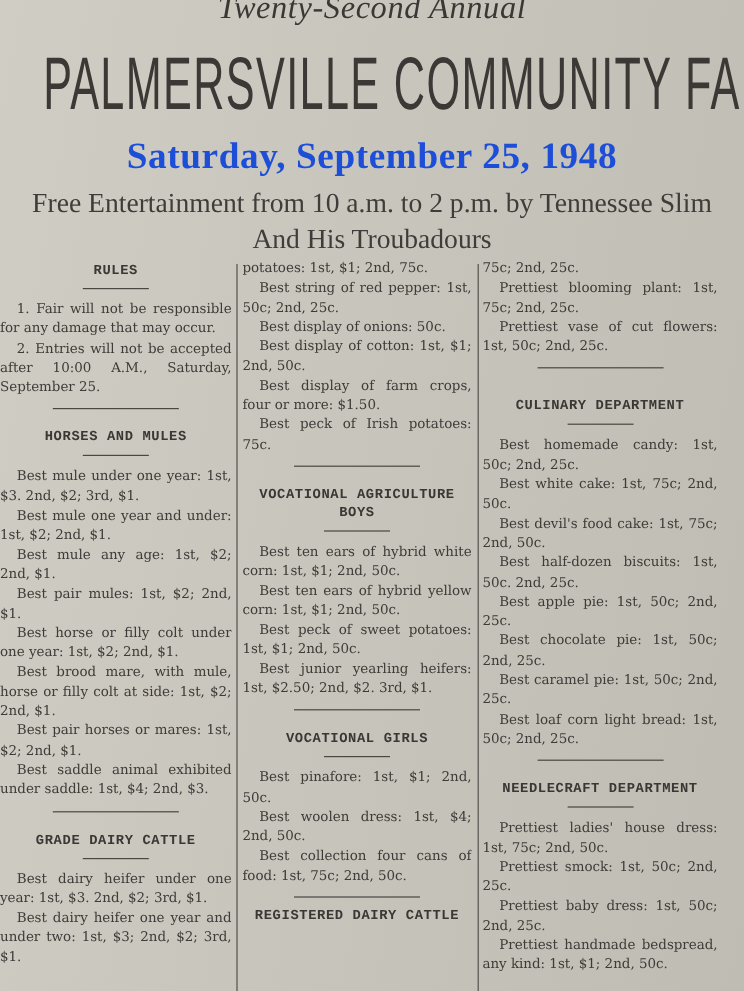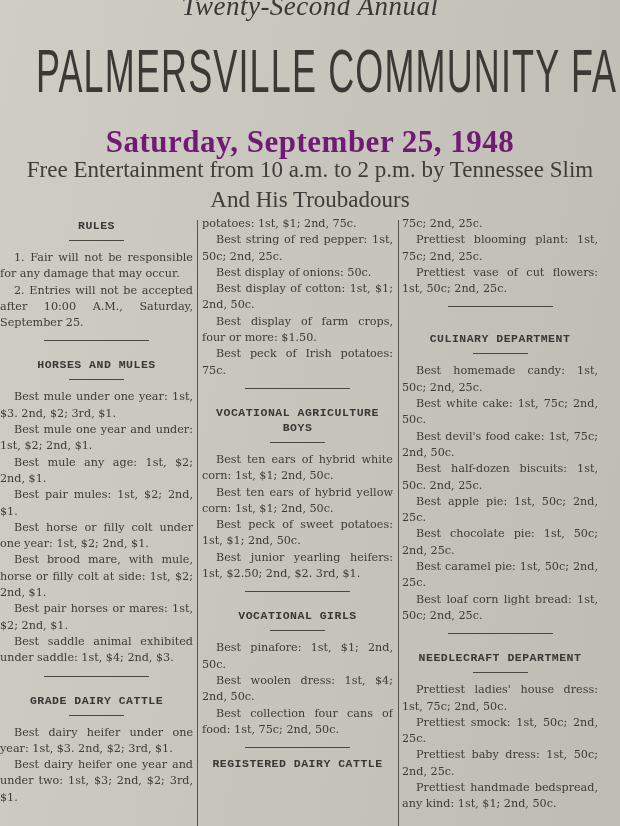--- a/index.html
+++ b/index.html
@@ -19,23 +19,23 @@
     }
     .fair-title {
       position: absolute; left: 36px; width: 540px; top: 40px;
       font-family: "Liberation Sans Narrow", "Liberation Sans", sans-serif;
       font-size: 62px; line-height: 62px; color: #3b3836;
       transform: scaleX(0.58); transform-origin: left top;
       white-space: nowrap; letter-spacing: 2px; font-weight: normal;
       width: 940px; text-align: left;
     }
     .date {
-      position: absolute; left: 0; width: 620px; top: 124px;
+      position: absolute; left: 0; width: 620px; top: 112px;
       font-family: "Liberation Serif", serif; font-weight: bold;
-      font-size: 31px; color: #701a75; letter-spacing: 0.5px;
+      font-size: 31px; color: #1d4ed8; letter-spacing: 0.5px;
     }
     .entertain {
       position: absolute; left: 0; width: 620px; top: 155px;
       font-family: "Liberation Serif", serif; font-size: 23px; color: #3f3c39;
       line-height: 30px;
     }
     .col {
       position: absolute; top: 216px; height: 620px; overflow: hidden;
       font-family: "DejaVu Serif", serif; font-size: 11.2px; line-height: 16.3px;
       color: #3e3b38; text-align: justify;

